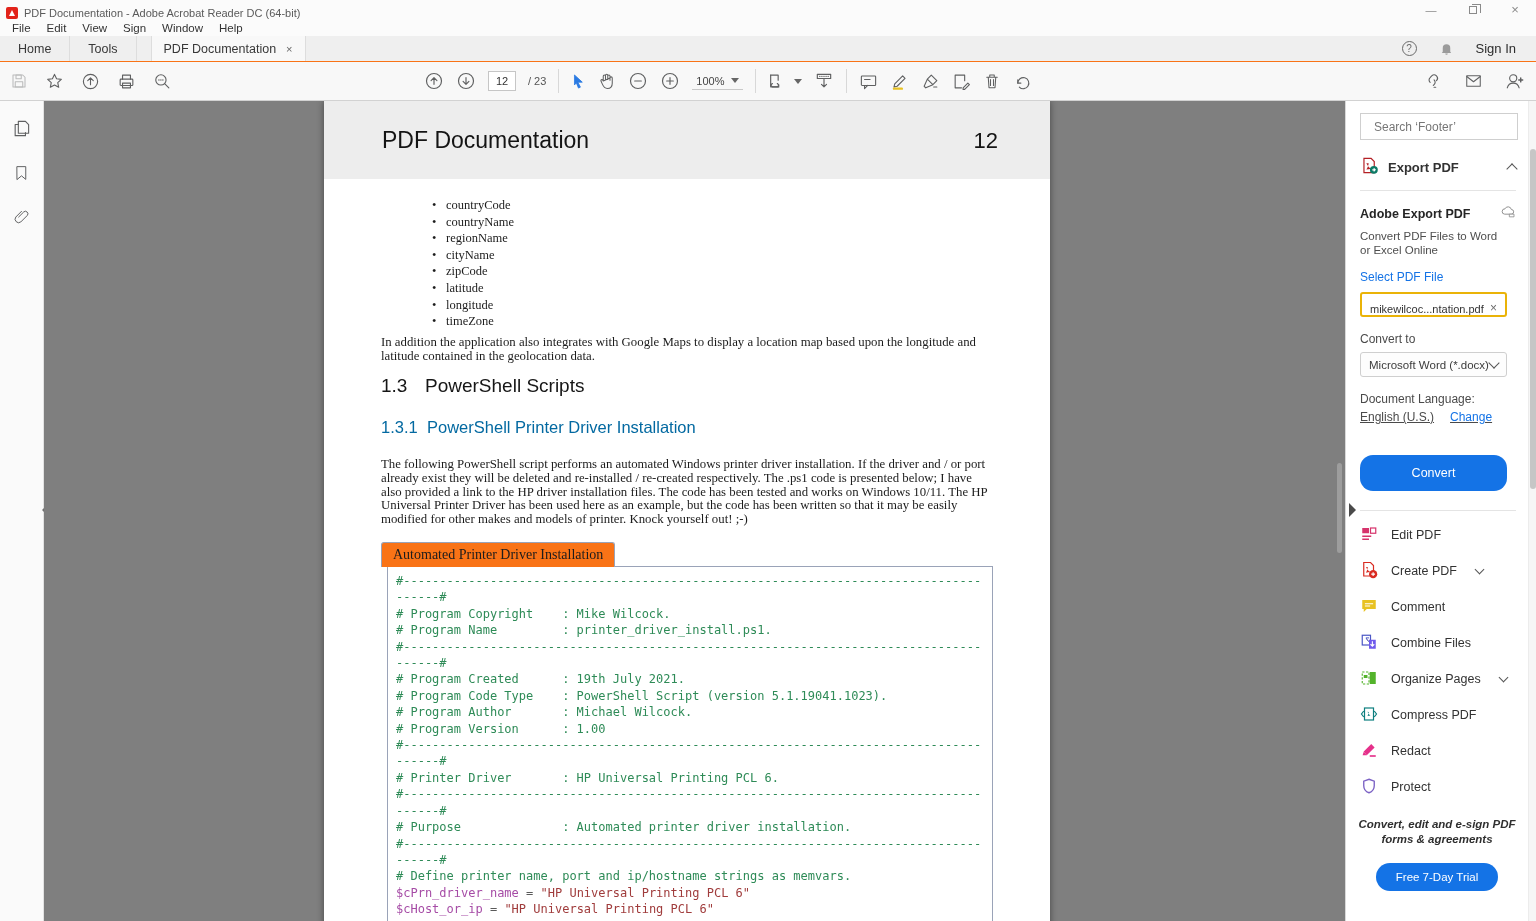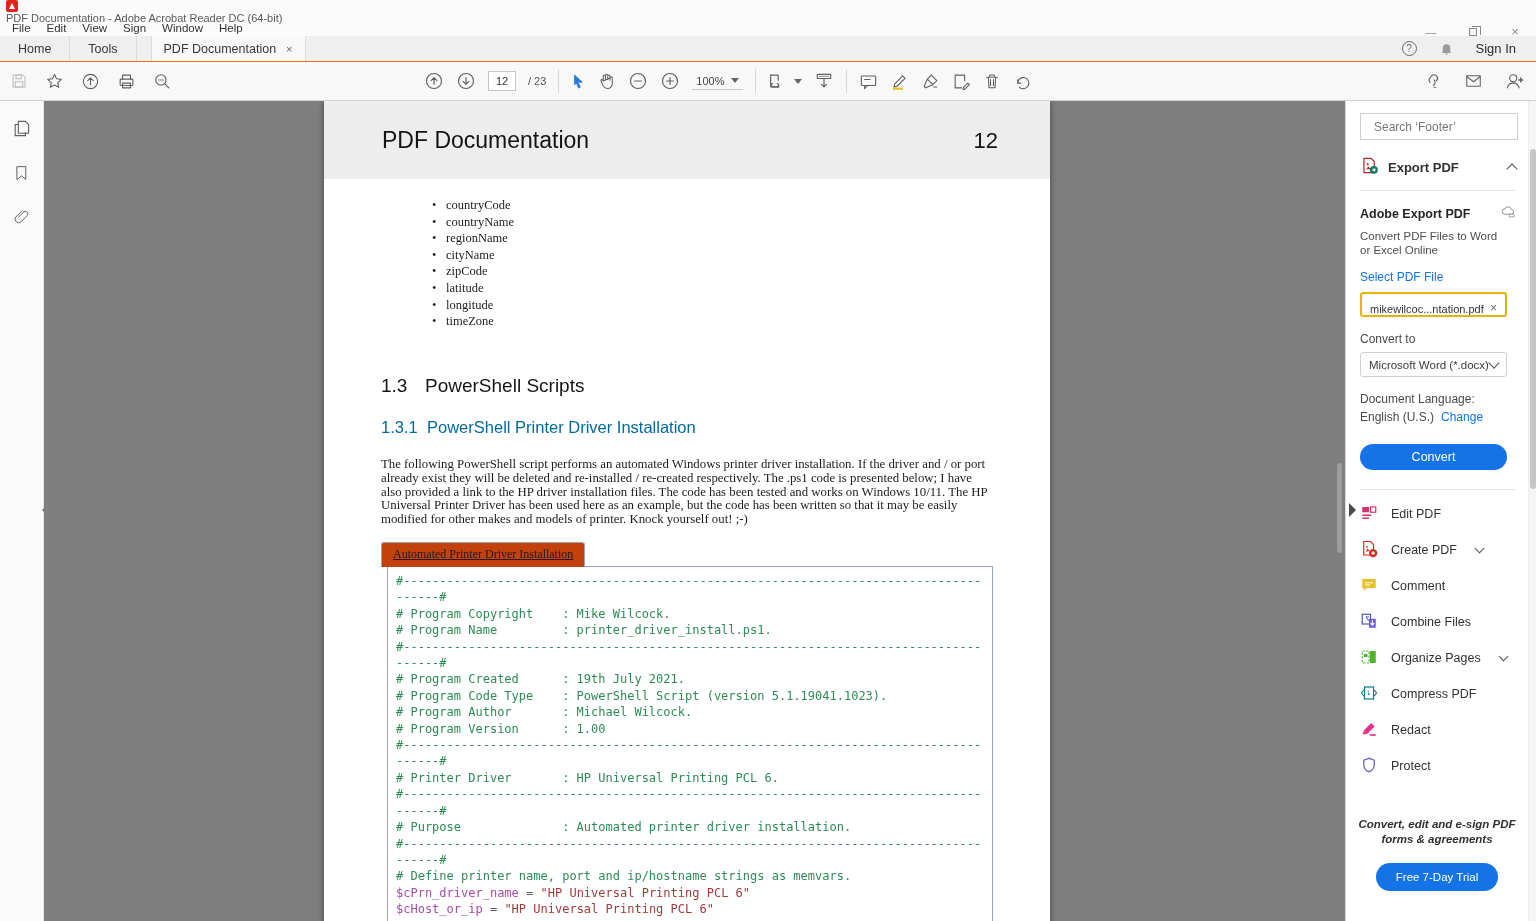--- a/index.html
+++ b/index.html
@@ -1,20 +1,20 @@
 <!DOCTYPE html>
 <html style="--accent: #1473e6; --canvas: #7f7f7f; --code-green: #2e8b57; --code-purple: #a64ca6; --code-red: #a03c3c;"><head>
 <meta charset="utf-8">
 <style>
   html,body{margin:0;padding:0;background:#555;}
   *{box-sizing:border-box;}
   .window{position:relative;width:1536px;height:921px;background:#fff;font-family:"Liberation Sans",sans-serif;overflow:hidden;}
 
   
-  .titlebar{height:19px;background:#fbfbfb;display:flex;align-items:flex-start;padding-left:6px;font-size:11px;color:#5a5a5a;flex-direction:column;}
+  .titlebar{height:19px;background:#fbfbfb;display:flex;align-items:flex-end;padding-left:6px;font-size:11px;color:#5a5a5a;}
   .acro-ico{width:12px;height:12px;background:#e2231a;border-radius:2px;margin-right:6px;position:relative;flex:0 0 auto;}
   .acro-ico:after{content:"";position:absolute;left:3px;top:3px;border-left:3px solid transparent;border-right:3px solid transparent;border-bottom:6px solid #fff;}
   .wctr{margin-left:auto;display:flex;align-items:center;height:100%;}
   .wbtn{width:42px;height:100%;display:flex;align-items:center;justify-content:center;color:#8a8a8a;font-size:11px;}
   .restore-box{width:8px;height:8px;border:1px solid #8a8a8a;position:relative;}
   .restore-box:before{content:"";position:absolute;left:2px;top:-3px;width:8px;height:8px;border:1px solid #8a8a8a;border-left:none;border-bottom:none;}
 
   
   .menubar{height:17px;background:#fbfbfb;display:flex;align-items:center;padding-left:4px;font-size:11.5px;color:#333;}
   .menu-item{padding:0 8px;cursor:default;}
@@ -60,21 +60,21 @@
   .serif{font-family:"Liberation Serif",serif;color:#1c1c1c;}
   .bul{position:absolute;left:108px;top:96px;margin:0;padding:0;list-style:none;}
   .bul li{font-size:12.5px;line-height:16.6px;position:relative;padding-left:14px;}
   .bul li:before{content:"•";position:absolute;left:0;top:0;}
   .para1{position:absolute;left:57px;top:234px;width:616px;font-size:12.8px;line-height:14px;}
   .h2{position:absolute;left:57px;top:274px;font-size:19px;color:#161616;display:flex;}
   .h2 .num{width:44px;}
   .h3{position:absolute;left:57px;top:317px;font-size:16.5px;color:#0369a1;display:flex;}
   .h3 .num{width:46px;}
   .para2{position:absolute;left:57px;top:357px;width:614px;font-size:12.8px;line-height:13.8px;}
-  .codetab{position:absolute;left:57px;top:441px;height:25px;background:#c2410c;border:1px solid #9aa3b8;border-bottom:none;border-radius:3px 3px 0 0;padding:4px 11px 0;font-family:"Liberation Serif",serif;font-size:12px;color:#1c1c1c;z-index:2;text-decoration:underline;}
+  .codetab{position:absolute;left:57px;top:441px;height:25px;background:#f97316;border:1px solid #9aa3b8;border-bottom:none;border-radius:3px 3px 0 0;padding:4px 11px 0;font-family:"Liberation Serif",serif;font-size:14px;color:#1c1c1c;z-index:2;}
   .codebox{position:absolute;left:63px;top:465px;width:606px;height:460px;border:1px solid #9aa3b8;background:#fff;padding:6px 0 0 8px;z-index:1;}
   .code-line{font-family:"DejaVu Sans Mono",monospace;font-size:12px;line-height:16.4px;white-space:pre;}
   .tk-c{color:var(--code-green,#2e8b57);}
   .tk-v{color:var(--code-purple,#a64ca6);}
   .tk-o{color:#5a5a5a;}
   .tk-s{color:var(--code-red,#a03c3c);}
 
   
   .panel{width:191px;background:#fff;border-left:1px solid #d9d9d9;position:relative;font-size:12px;color:#323232;}
   .panel-collapse{position:absolute;left:3px;top:402px;width:0;height:0;border-top:7px solid transparent;border-bottom:7px solid transparent;border-left:7px solid #4a4a4a;}
@@ -89,22 +89,22 @@
   .card-title-row{display:flex;align-items:flex-end;margin-top:14px;}
   .card-title{font-size:12.5px;font-weight:bold;color:#252525;flex:1;}
   .card-desc{margin-top:8px;font-size:11.5px;line-height:14px;color:#4e4e4e;width:140px;}
   .linkblue{color:var(--accent,#1473e6);}
   .select-link{margin-top:13px;font-size:12px;}
   .chip{margin-top:8px;width:147px;height:25px;border:2px solid #eab308;border-radius:3px;display:flex;align-items:flex-end;padding:0 8px;font-size:11px;color:#333;}
   .chip .x{margin-left:auto;color:#6d6d6d;font-size:12px;}
   .sec-label{margin-top:15px;font-size:12px;color:#4a4a4a;}
   .dropdown{margin-top:6px;width:147px;height:25px;border:1px solid #cfcfcf;border-radius:3px;display:flex;align-items:center;padding:0 8px;font-size:11.5px;color:#3c3c3c;background:#fdfdfd;}
   .dropdown .chev{margin-left:auto;}
-  .lang-row{margin-top:4px;display:flex;gap:7px;font-size:12px;color:#4a4a4a;}
-  .convert-btn{margin-top:20px;width:147px;height:26px;border-radius:13px;background:var(--accent,#1473e6);color:#fff;font-size:12.5px;display:flex;align-items:center;justify-content:center;}
+  .lang-row{margin-top:4px;display:flex;gap:16px;font-size:12px;color:#4a4a4a;text-decoration:underline;}
+  .convert-btn{margin-top:31px;width:147px;height:36px;border-radius:13px;background:var(--accent,#1473e6);color:#fff;font-size:12.5px;display:flex;align-items:center;justify-content:center;}
   .panel-divider{margin-top:19px;border-top:1px solid #e4e4e4;}
   .tools{margin-top:6px;}
   .tool-row{display:flex;align-items:center;gap:13px;height:36px;}
   .tool-row .lbl{font-size:12.5px;color:#323232;}
   .tool-row .chev{margin-left:6px;width:7px;height:7px;}
   .promo{position:absolute;left:0;right:8px;top:716px;text-align:center;}
   .promo-text{font-size:11.5px;font-weight:bold;color:#2f2f2f;line-height:15px;font-style:italic;}
   .trial-btn{margin:16px auto 0;width:122px;height:28px;border-radius:14px;background:var(--accent,#1473e6);color:#fff;font-size:11.5px;display:flex;align-items:center;justify-content:center;}
   .panel-scroll{position:absolute;right:0;top:0;bottom:0;width:8px;background:#f6f6f6;border-left:1px solid #ececec;}
   .panel-scroll .thumb{position:absolute;left:1px;width:6px;top:48px;height:340px;background:#c6c6c6;border-radius:3px;}
@@ -342,20 +342,21 @@
         <ul class="bul serif">
             <li>countryCode</li>
             <li>countryName</li>
             <li>regionName</li>
             <li>cityName</li>
             <li>zipCode</li>
             <li>latitude</li>
             <li>longitude</li>
             <li>timeZone</li>
           </ul>
+        <div class="para1 serif">In addition the application also integrates with Google Maps to display a location map based upon the longitude and latitude contained in the geolocation data.</div>
         <div class="h2">
           <span class="num">1.3</span>
           <span>PowerShell Scripts</span>
         </div>
         <div class="h3">
           <span class="num">1.3.1</span>
           <span>PowerShell Printer Driver Installation</span>
         </div>
         <div class="para2 serif">The following PowerShell script performs an automated Windows printer driver installation. If the driver and / or port already exist they will be deleted and re-installed / re-created respectively. The .ps1 code is presented below; I have also provided a link to the HP driver installation files. The code has been tested and works on Windows 10/11. The HP Universal Printer Driver has been used here as an example, but the code has been written so that it may be easily modified for other makes and models of printer. Knock yourself out! ;-)</div>
         <div class="codetab">Automated Printer Driver Installation</div>

